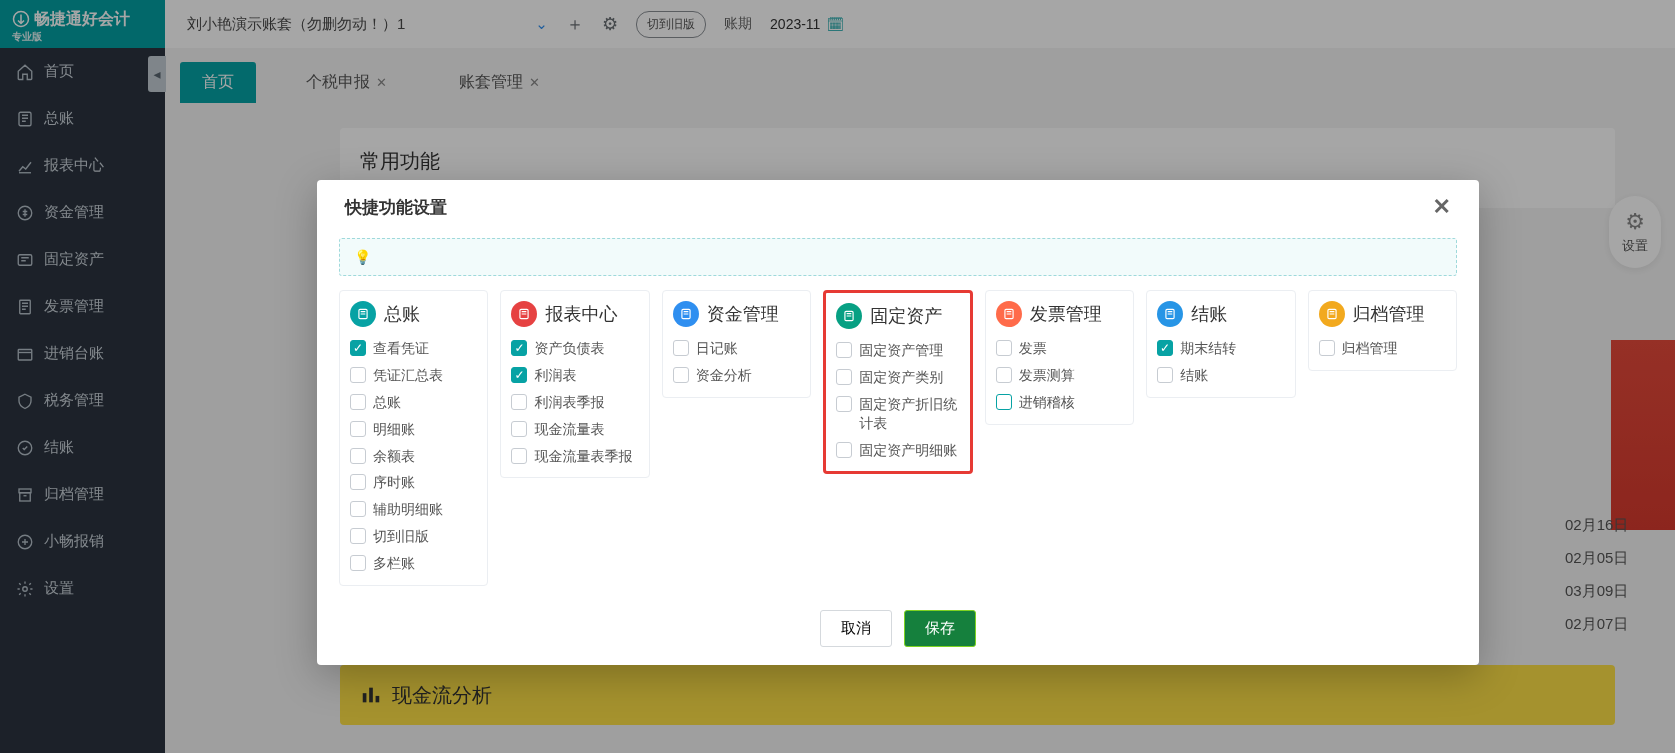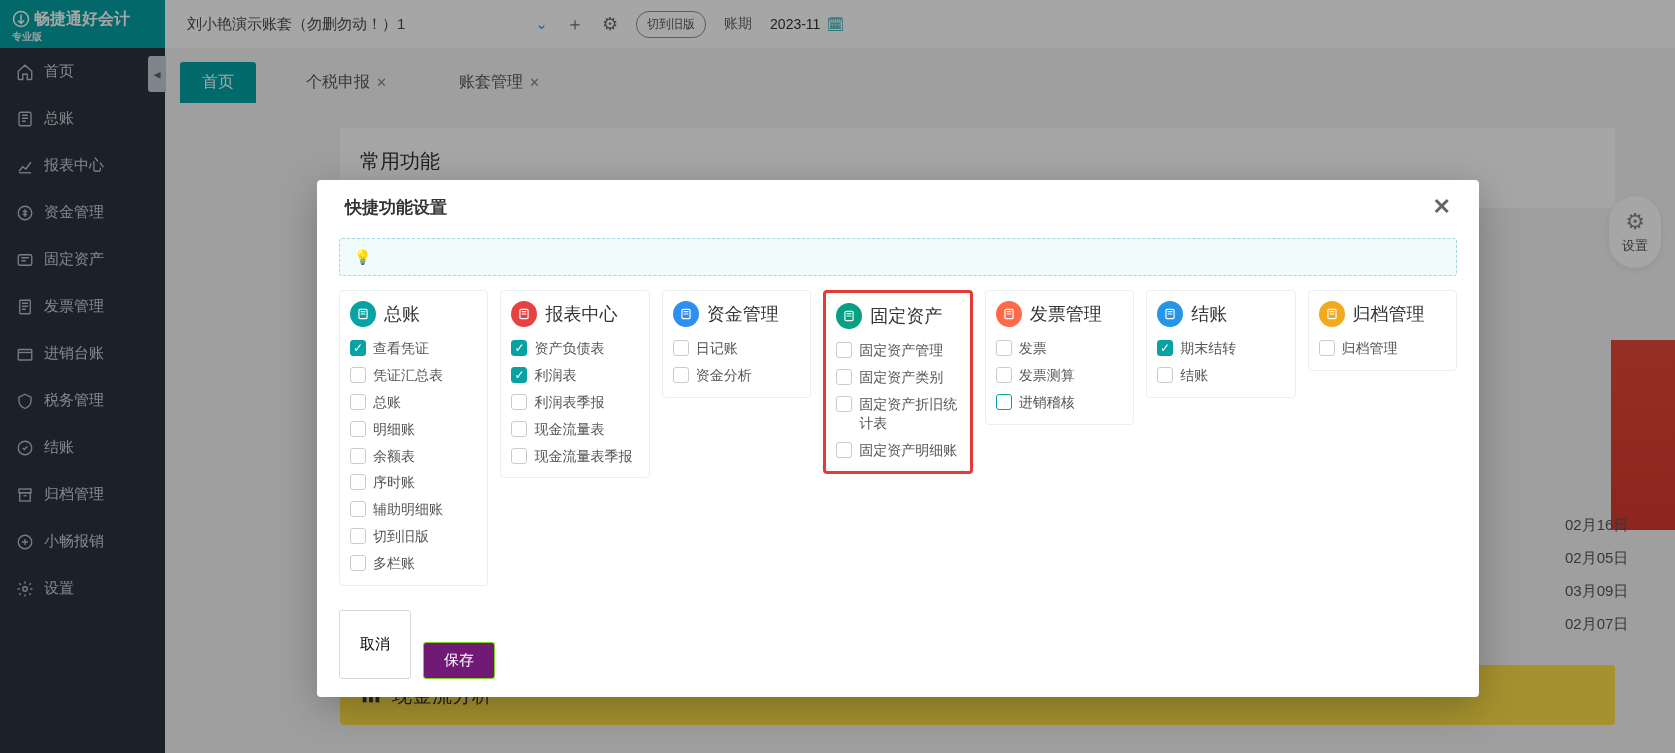--- a/index.html
+++ b/index.html
@@ -171,33 +171,33 @@
   .opt { display:flex; align-items:flex-start; gap:7px; font-size:14px; color:#555; line-height:1.35; }
   .chk {
     width:16px; height:16px; border:1px solid #c7ccd2; border-radius:3px; flex:0 0 16px;
     display:inline-flex; align-items:center; justify-content:center; font-size:12px; color:#fff;
     margin-top:1px;
   }
   .chk.on { background:#07a2a4; border-color:#07a2a4; }
   .chk.teal-border { border-color:#07a2a4; }
 
   .modal-foot {
-    display:flex; justify-content:flex-start; gap:12px;
+    display:flex; justify-content:center; gap:12px;
     padding: 14px 22px 18px 22px;
   }
   .btn {
     padding: 8px 20px;
     border-radius:3px;
     font-size:15px;
     cursor:pointer;
     border:1px solid #d5d9dd;
     background:#fff;
   }
   .btn.primary {
-    background:#701a75; border-color:#7ed321; color:#fff;margin-top:32px;
+    background:#15803d; border-color:#7ed321; color:#fff;
   }
 </style>
 </head>
 <body>
 
 <div class="sidebar">
   <div class="brand">
     <span class="brand-title">
       <svg width="18" height="18" viewBox="0 0 24 24" fill="none" stroke="#fff" stroke-width="2">
           <circle cx="12" cy="12" r="10"></circle>

